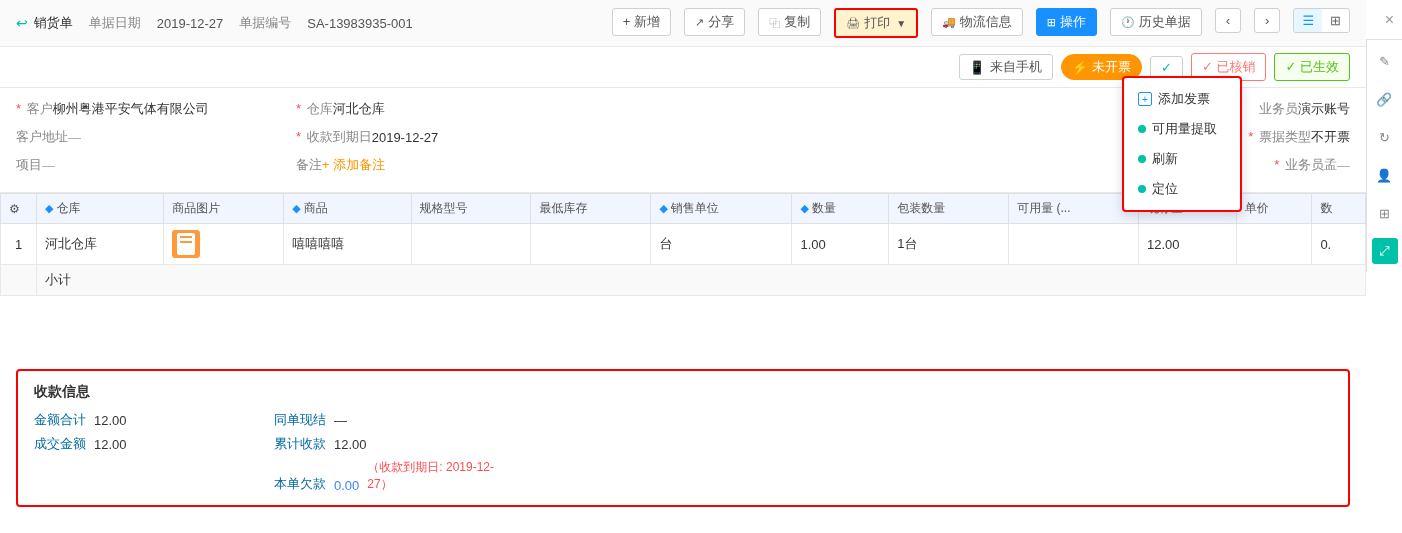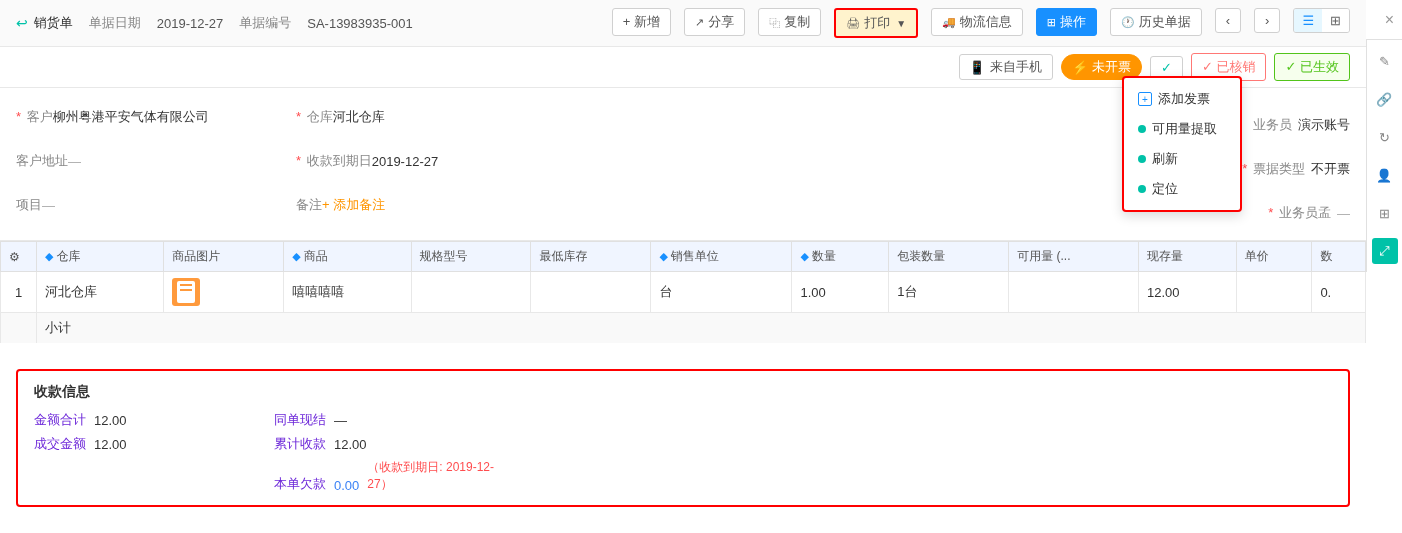--- a/index.html
+++ b/index.html
@@ -206,22 +206,20 @@
       cursor: pointer;
       font-size: 13px;
       display: flex;
       align-items: center;
       gap: 3px;
     }
     .right-field {
       margin-left: auto;
       display: flex;
       align-items: center;
-      gap: 6px;
-      margin-top: 16px;
     }
 
     
     .table-wrapper {
       flex: 1;
       overflow: auto;
     }
     .data-table {
       width: 100%;
       border-collapse: collapse;
@@ -307,21 +305,21 @@
       display: grid;
       grid-template-columns: 220px 220px;
       gap: 6px 20px;
     }
     .payment-item {
       display: flex;
       align-items: center;
       gap: 8px;
     }
     .payment-label {
-      color: #6d28d9;
+      color: #0369a1;
       white-space: nowrap;
     }
     .payment-value {
       color: #333;
     }
     .payment-value.orange-text {
       color: #3b82f6;
     }
     .payment-hint {
       color: #ff4d4f;

